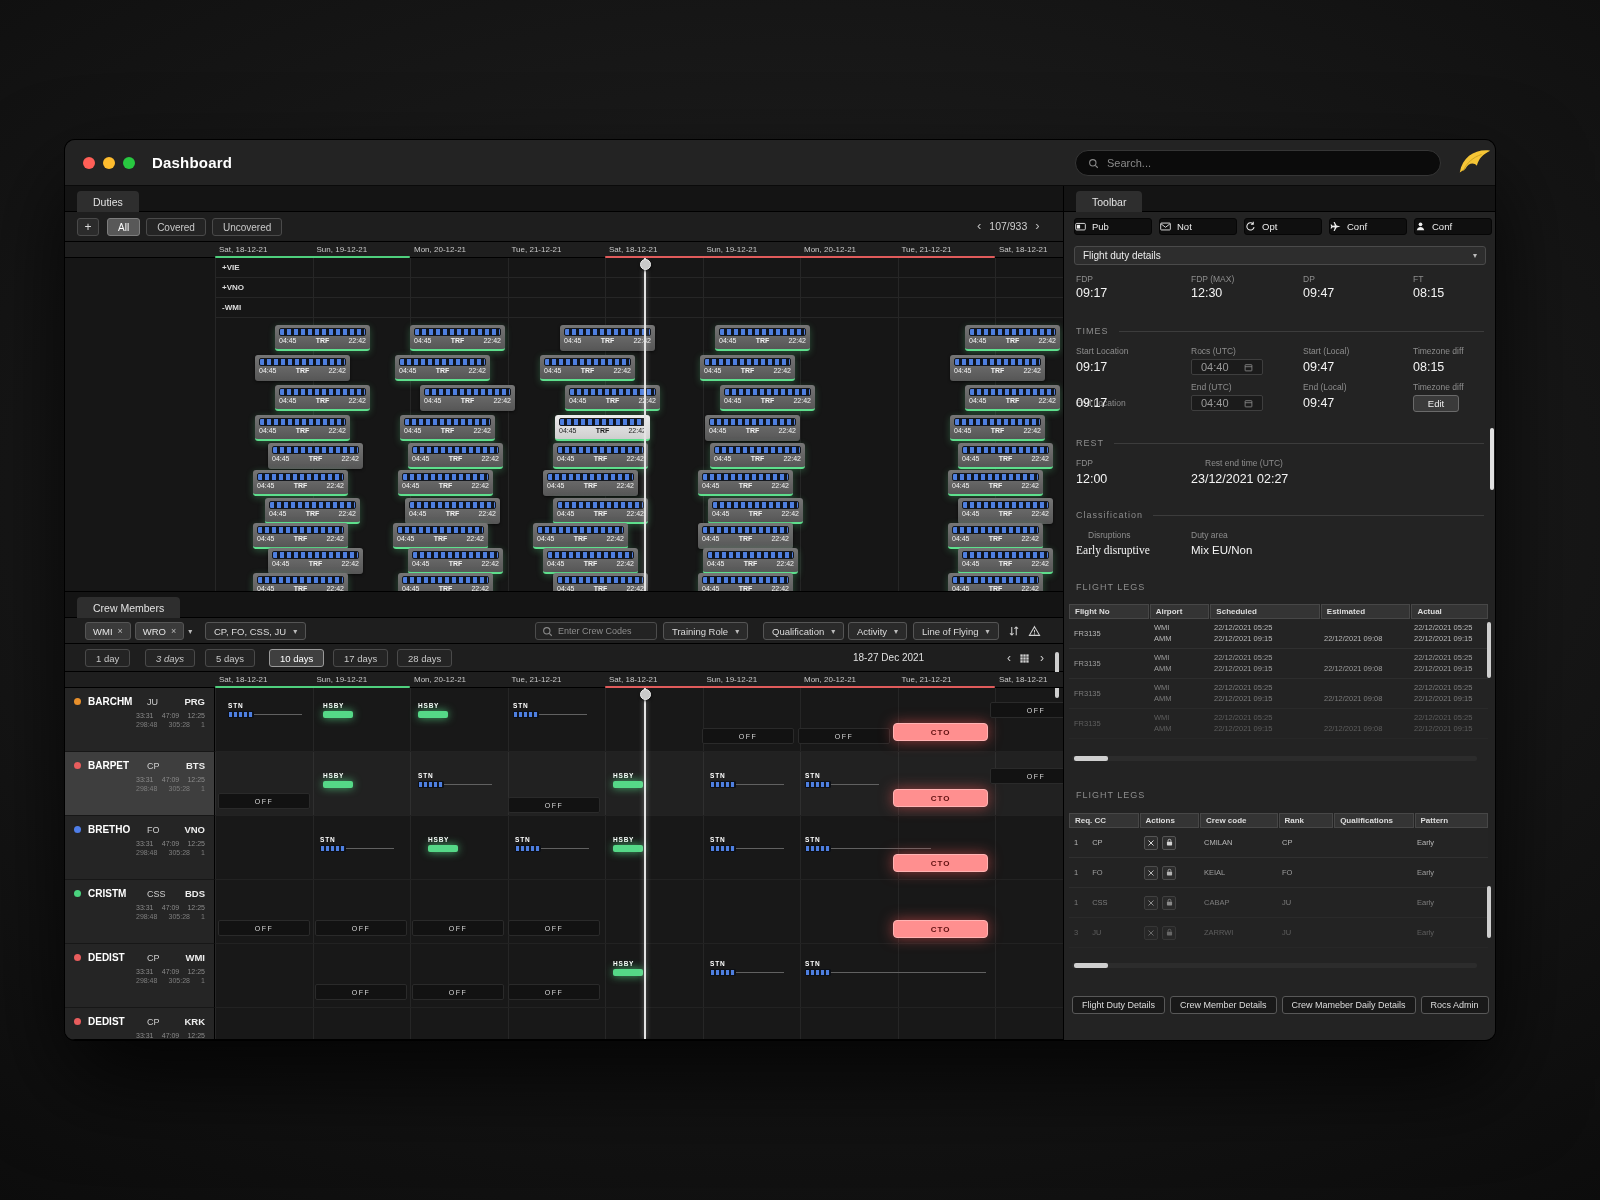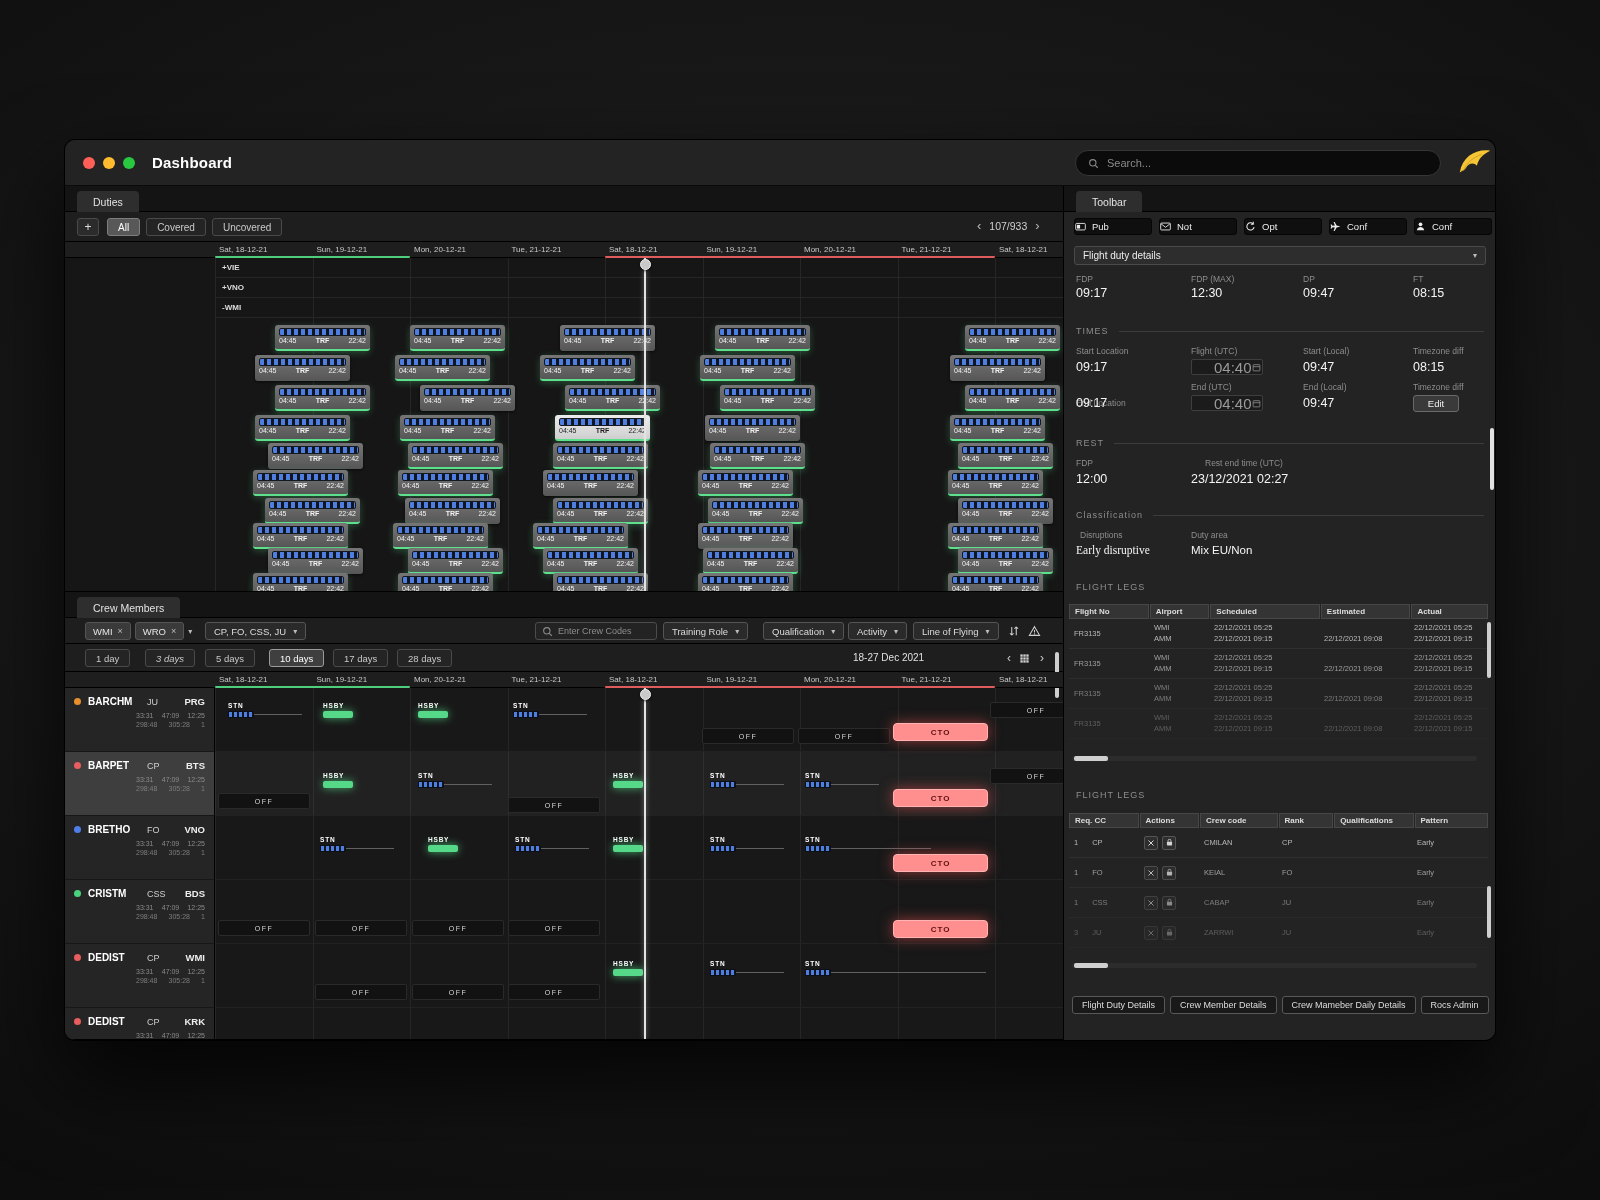--- a/index.html
+++ b/index.html
@@ -69,21 +69,21 @@
 .bar-cto{position:absolute;width:95px;height:18px;background:#ff8f8f;border:1px solid #ffb3b3;border-radius:4px;color:#5d0f0f;font-weight:bold;font-size:8px;letter-spacing:1px;display:flex;align-items:center;justify-content:center;box-shadow:0 0 14px rgba(255,90,90,.55);z-index:2}
 .rpanel{position:absolute;left:998px;top:46px;width:432px;height:854px;background:#232323;border-left:1px solid #000}
 .rp-btnrow{position:absolute;left:10px;top:32px;display:flex;gap:7px}
 .rp-btn{width:78px;height:17px;background:#0f0f0f;border:1px solid #060606;border-radius:3px;display:flex;align-items:center;gap:6px;padding:0 0;color:#ececec;font-size:9.5px}
 .rp-select{position:absolute;left:10px;top:60px;width:412px;height:19px;background:#2d2d2d;border:1px solid #4a4a4a;border-radius:3px;display:flex;align-items:center;justify-content:space-between;padding:0 8px;font-size:10px;color:#ececec}
 .kvl{position:absolute;font-size:8.5px;color:#8d8d8d;white-space:nowrap}
 .kvv{position:absolute;font-size:12.5px;color:#f4f4f4;white-space:nowrap}
 .kvv.small{font-size:11.5px}
 .sechdr{position:absolute;left:12px;width:408px;display:flex;align-items:center;gap:10px;font-size:9px;color:#8d8d8d;letter-spacing:1px}
 .sechdr i{flex:1;border-top:1px solid #3c3c3c;display:block}
-.mini-input{position:absolute;width:72px;height:16px;background:#1b1b1b;border:1px solid #3e3e3e;border-radius:2px;color:#9a9a9a;font-size:15px;display:flex;align-items:center;justify-content:space-between;padding:0 22px}
+.mini-input{position:absolute;width:72px;height:16px;background:#1b1b1b;border:1px solid #3e3e3e;border-radius:2px;color:#9a9a9a;font-size:11px;display:flex;align-items:center;justify-content:space-between;padding:0 9px}
 .edit-btn{position:absolute;width:46px;height:17px;background:#3a3a3a;border:1px solid #6a6a6a;border-radius:3px;color:#eee;font-size:9.5px;display:flex;align-items:center;justify-content:center}
 .fl-table{position:absolute;left:5px;width:419px}
 .fl-head{display:flex;gap:1px}
 .fl-hcell{height:15px;background:#343434;border:1px solid #474747;font-size:8px;font-weight:bold;color:#ddd;display:flex;align-items:center;padding:0 5px}
 .fl-row{display:flex;height:30px;border-bottom:1px solid #303030;background:#242424}
 .fl-cell{font-size:7.5px;color:#b8b8b8;padding:3px 5px;line-height:11px;overflow:hidden;white-space:nowrap}
 .fl-mid{display:flex;align-items:center;gap:4px}
 .act-btn{width:14px;height:14px;background:#2e2e2e;border:1px solid #555;border-radius:2px;display:flex;align-items:center;justify-content:center}
 .hscroll{position:absolute;height:5px;background:#2c2c2c;border-radius:2px}
 .hthumb{position:absolute;height:5px;background:#cfcfcf;border-radius:2px}
@@ -1229,21 +1229,21 @@
   <span class="kvl" style="left: 12px; top: 88px;">FDP</span>
       <span class="kvv" style="left: 12px; top: 100px;">09:17</span>
       <span class="kvl" style="left: 127px; top: 88px;">FDP (MAX)</span>
       <span class="kvv" style="left: 127px; top: 100px;">12:30</span>
       <span class="kvl" style="left: 239px; top: 88px;">DP</span>
       <span class="kvv" style="left: 239px; top: 100px;">09:47</span>
       <span class="kvl" style="left: 349px; top: 88px;">FT</span>
       <span class="kvv" style="left: 349px; top: 100px;">08:15</span>
       <span class="kvl" style="left: 12px; top: 160px;">Start Location</span>
       <span class="kvv" style="left: 12px; top: 174px;">09:17</span>
-      <span class="kvl" style="left: 127px; top: 160px;">Flight (UTC)</span>
+      <span class="kvl" style="left: 127px; top: 160px;">Rocs (UTC)</span>
       <div class="mini-input" style="left: 127px; top: 173px;">
         <span>04:40</span>
         <span class="ic">
           <svg width="9" height="9" viewBox="0 0 16 16">
             <rect x="2" y="3" width="12" height="11" rx="1" fill="none" stroke="#9a9a9a" stroke-width="1.3"></rect>
             <line x1="2" y1="6.6" x2="14" y2="6.6" stroke="#9a9a9a" stroke-width="1.3"></line>
           </svg>
         </span>
       </div>
       <span class="kvl" style="left: 239px; top: 160px;">Start (Local)</span>
@@ -1263,20 +1263,20 @@
         </span>
       </div>
       <span class="kvl" style="left: 239px; top: 196px;">End (Local)</span>
       <span class="kvv" style="left: 239px; top: 210px;">09:47</span>
       <span class="kvl" style="left: 349px; top: 196px;">Timezone diff</span>
       <div class="edit-btn" style="left: 349px; top: 209px;">Edit</div>
       <span class="kvl" style="left: 12px; top: 272px;">FDP</span>
       <span class="kvv" style="left: 12px; top: 286px;">12:00</span>
       <span class="kvl" style="left: 127px; top: 272px; padding-left: 14px;">Rest end time (UTC)</span>
       <span class="kvv" style="left: 127px; top: 286px;">23/12/2021 02:27</span>
-      <span class="kvl" style="left: 16px; top: 344px;">Disruptions</span>
+      <span class="kvl" style="left: 24px; top: 344px;">Disruptions</span>
       <span class="kvv small" style="left: 12px; top: 358px; font-family: Liberation Serif, serif;">Early disruptive</span>
       <span class="kvl" style="left: 127px; top: 344px;">Duty area</span>
       <span class="kvv small" style="left: 127px; top: 358px;">Mix EU/Non</span>
     </div>
 
   <div class="vthumb" style="left:1425px;top:288px;height:62px;background:#e2e2e2"></div>
 </div>
 
 </body></html>

